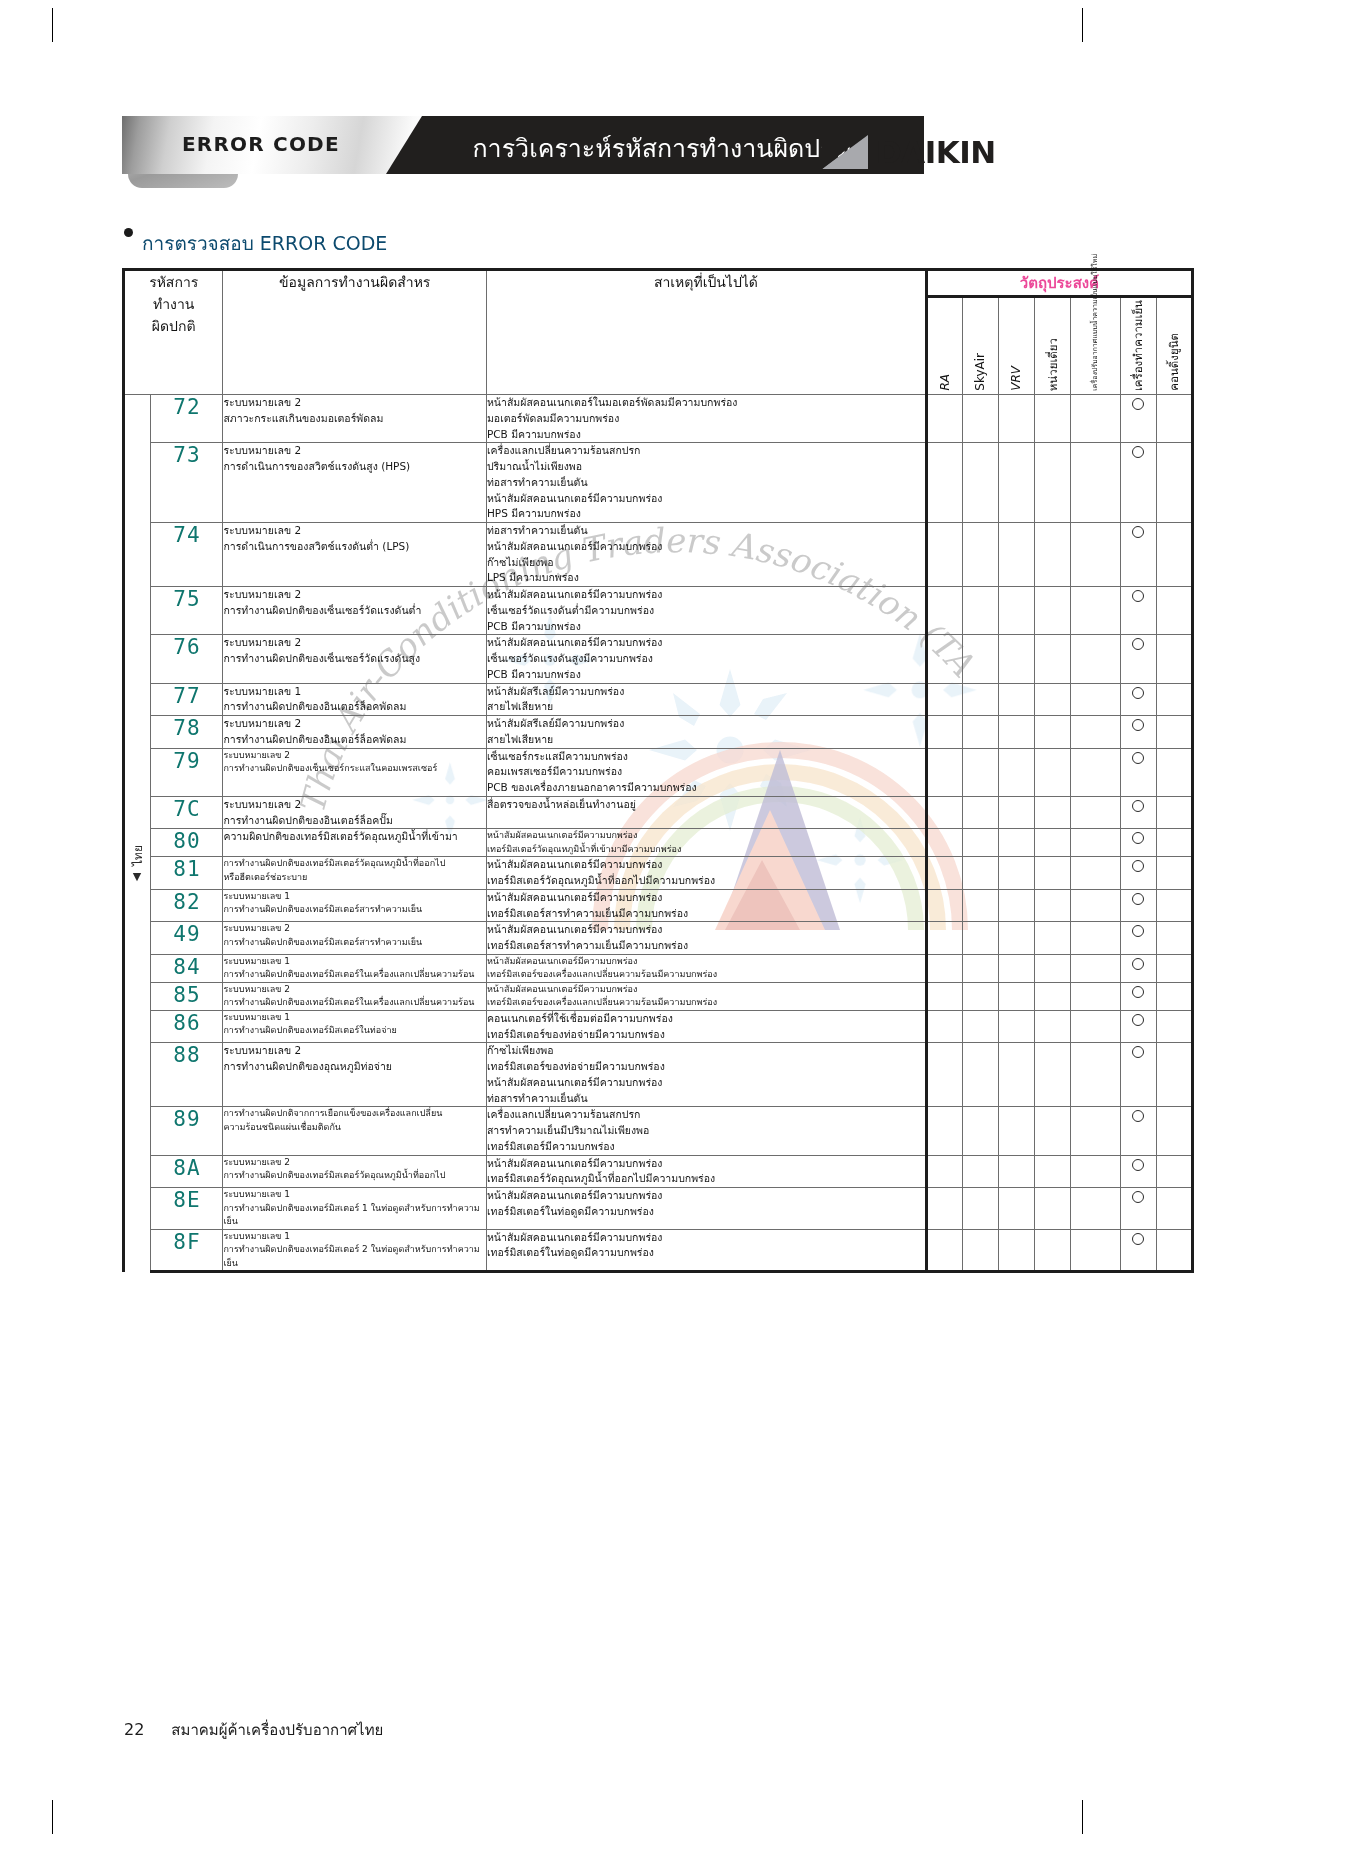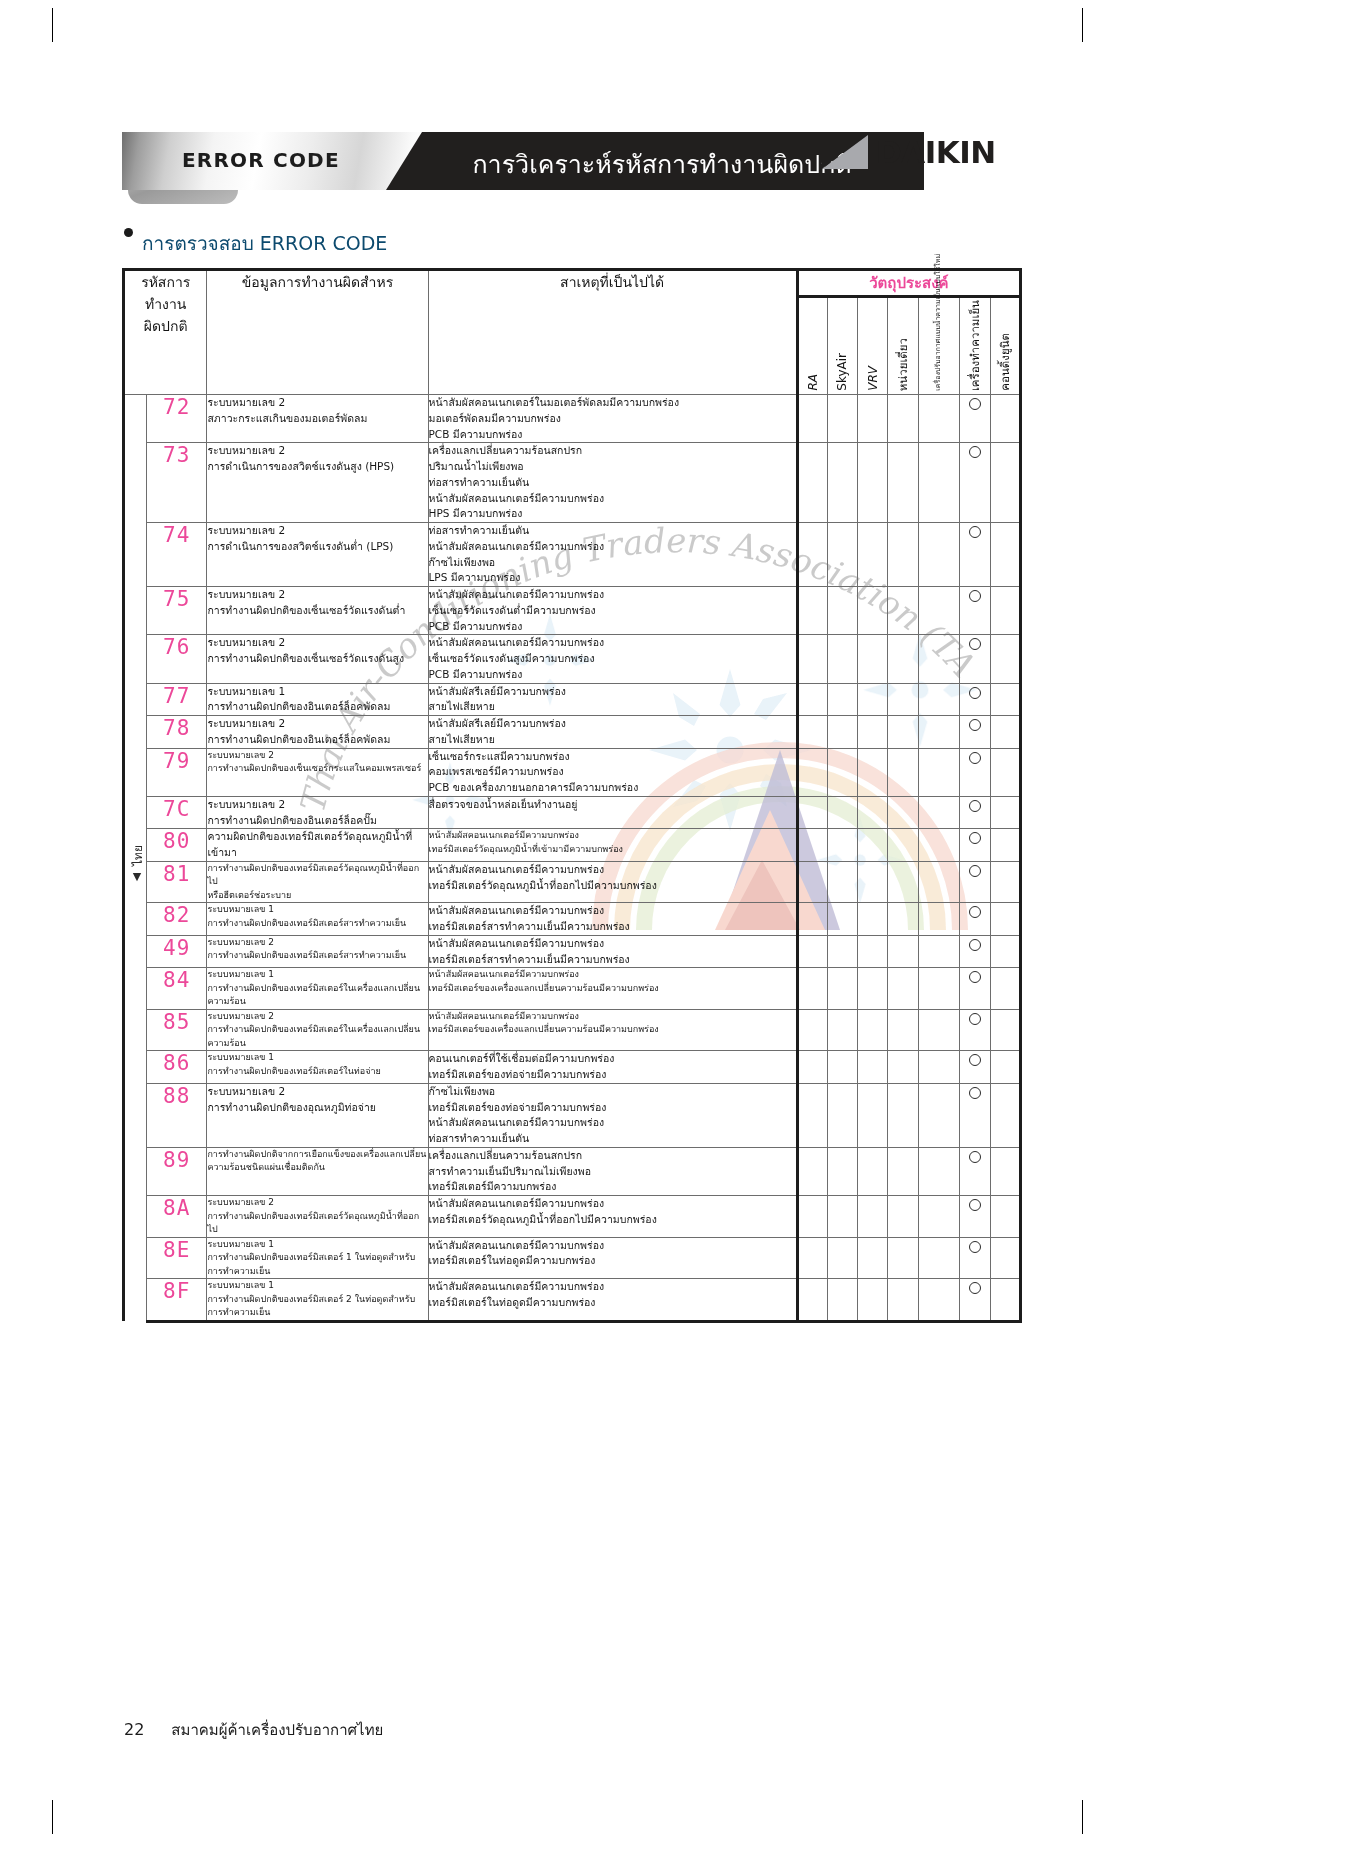--- a/index.html
+++ b/index.html
@@ -27,21 +27,21 @@
     position: absolute;
     left: 0; top: 0;
     width: 1359px;
     height: 1873px;
   }
 
   
   .banner {
     position: absolute;
     left: 122px;
-    top: 132px;
+    top: 116px;
     width: 900px;
     height: 44px;
   }
   .banner-shadow {
     position: absolute;
     left: 6px;
     top: 10px;
     width: 110px;
     height: 62px;
     background: linear-gradient(160deg, #d8d8d8 0%, #9a9a9a 55%, #bdbdbd 100%);
@@ -153,21 +153,21 @@
   
   .tablewrap {
     position: absolute;
     left: 122px;
     top: 268px;
     width: 900px;
     z-index: 8;
   }
   table.ec {
     border-collapse: collapse;
-    width: 900px;
+    width: 1072px;
     table-layout: fixed;
     background: transparent;
   }
   table.ec td, table.ec th {
     border: 1px solid #6d6d6d;
     padding: 0;
     vertical-align: top;
     background: transparent;
   }
   .hdr-cell {
@@ -227,21 +227,21 @@
     background: #b9b9b9;
     border-top: none !important;
     border-bottom: none !important;
   }
   td.code {
     background: #e4e4e4;
     text-align: center;
     vertical-align: middle;
     font-family: "DejaVu Sans Mono", "Liberation Mono", monospace;
     font-size: 21px;
-    color: #ec4899;
+    color: #0f766e;
     letter-spacing: 1px;
     padding: 2px 0;
   }
   td.info, td.cause {
     background: #ffffff;
     font-size: 10.5px;
     color: #161616;
     line-height: 1.5;
     padding: 5px 7px 5px 8px;
     vertical-align: top;

